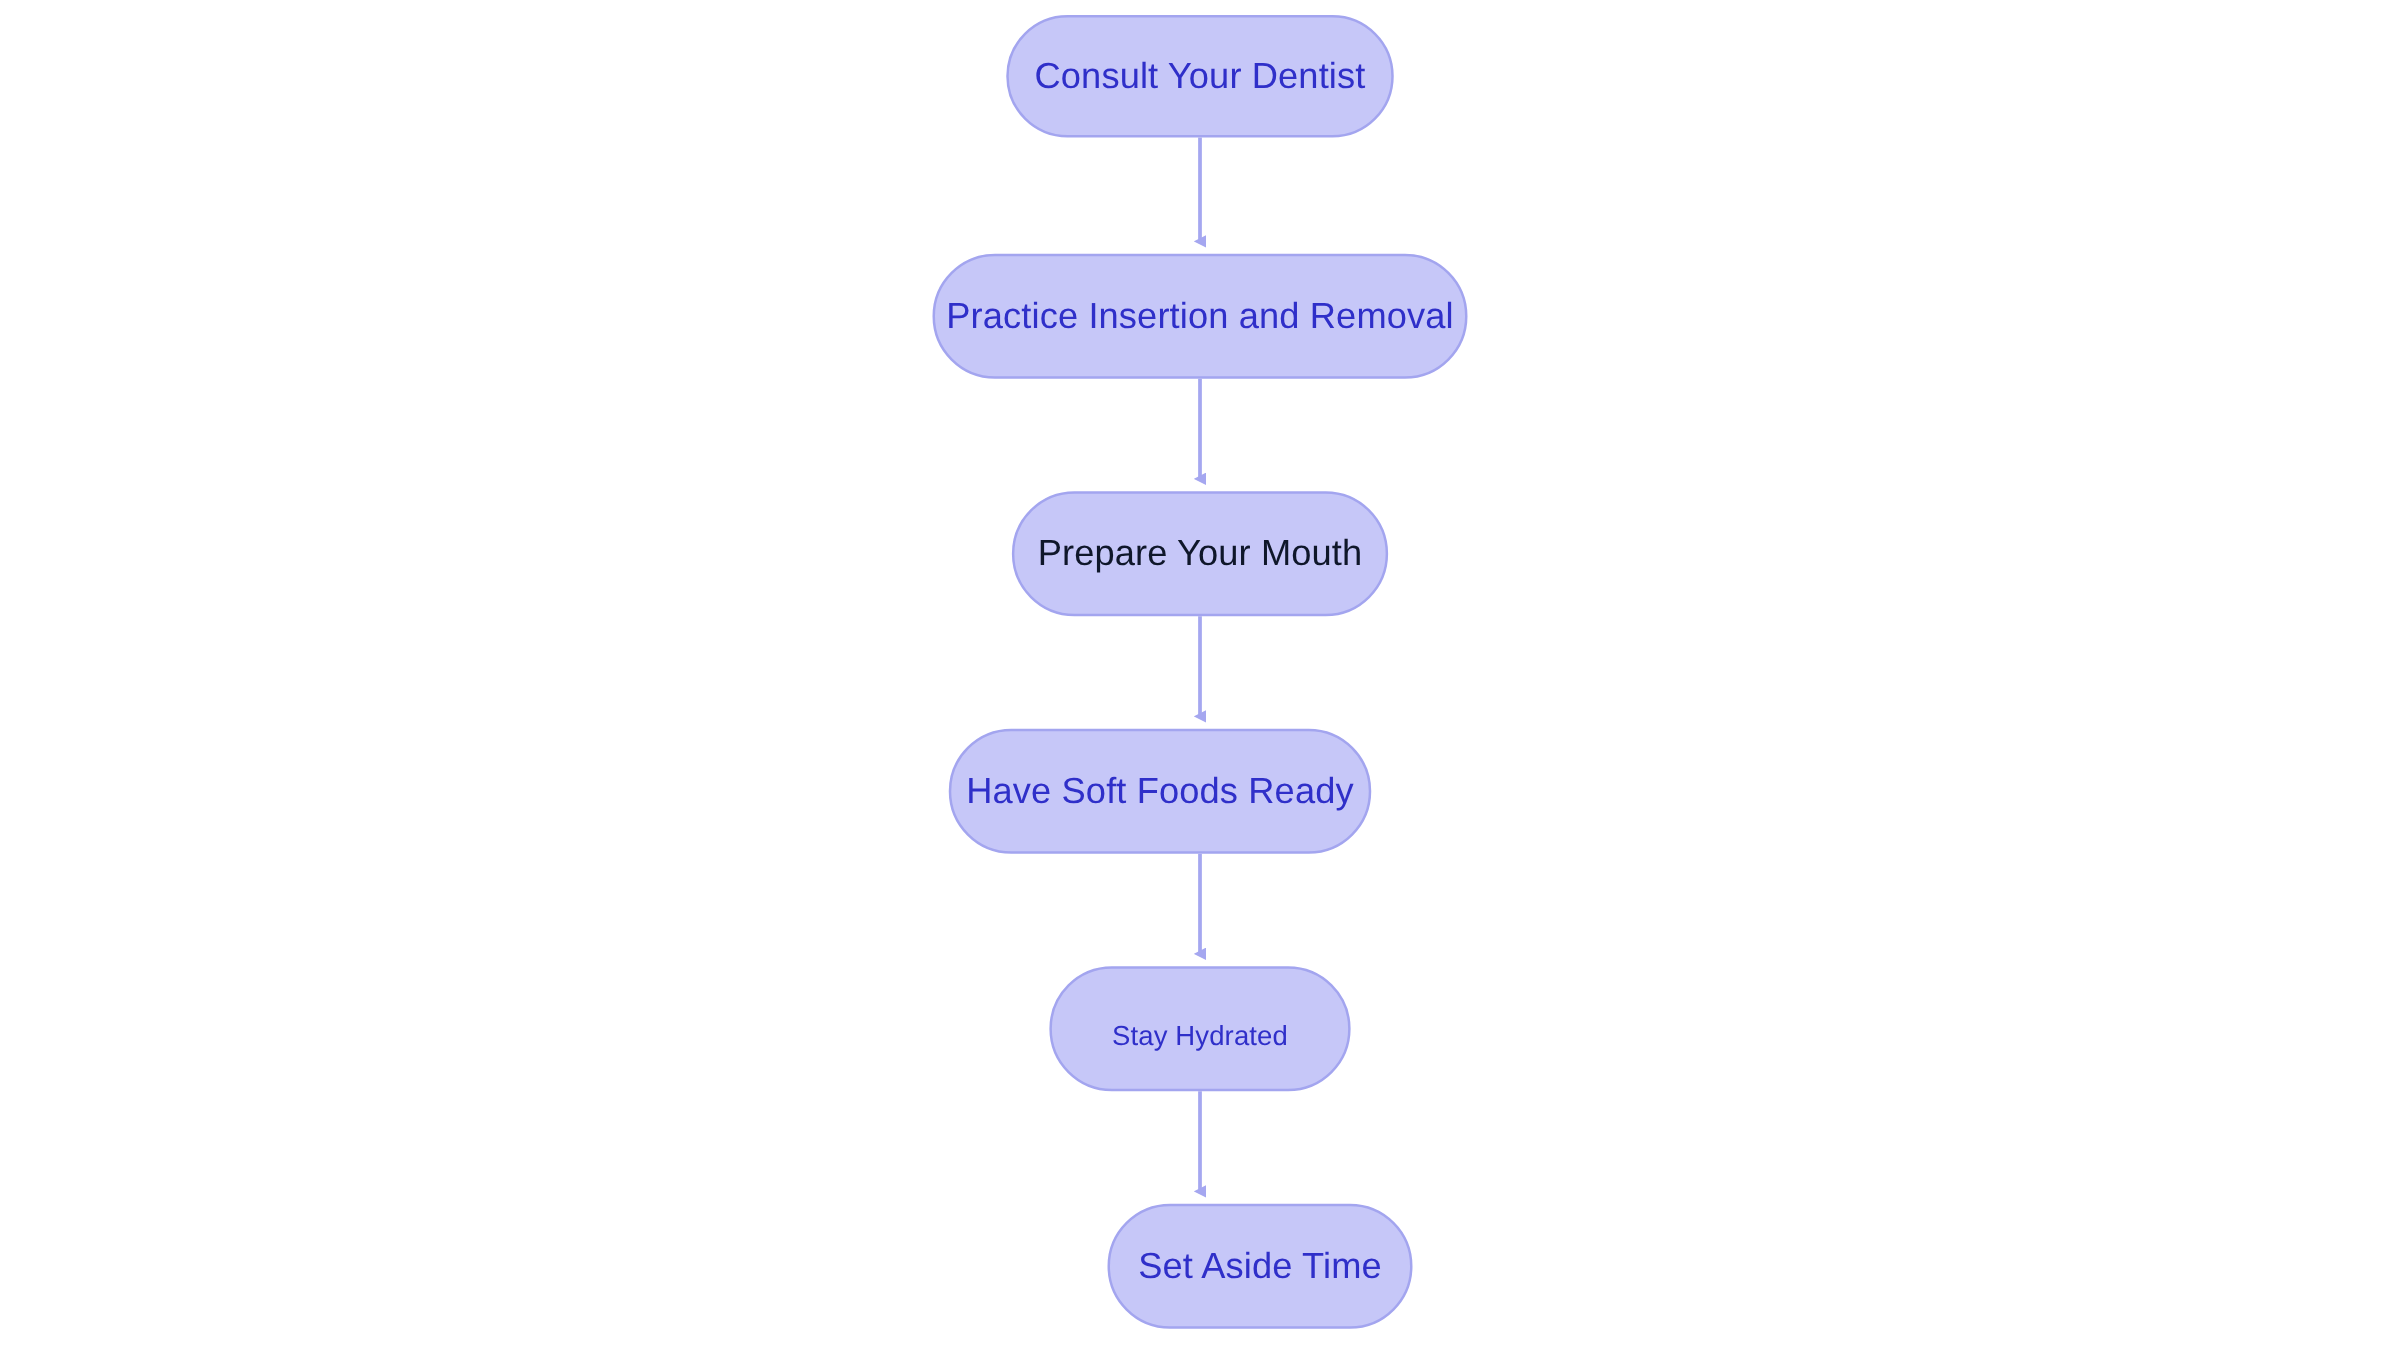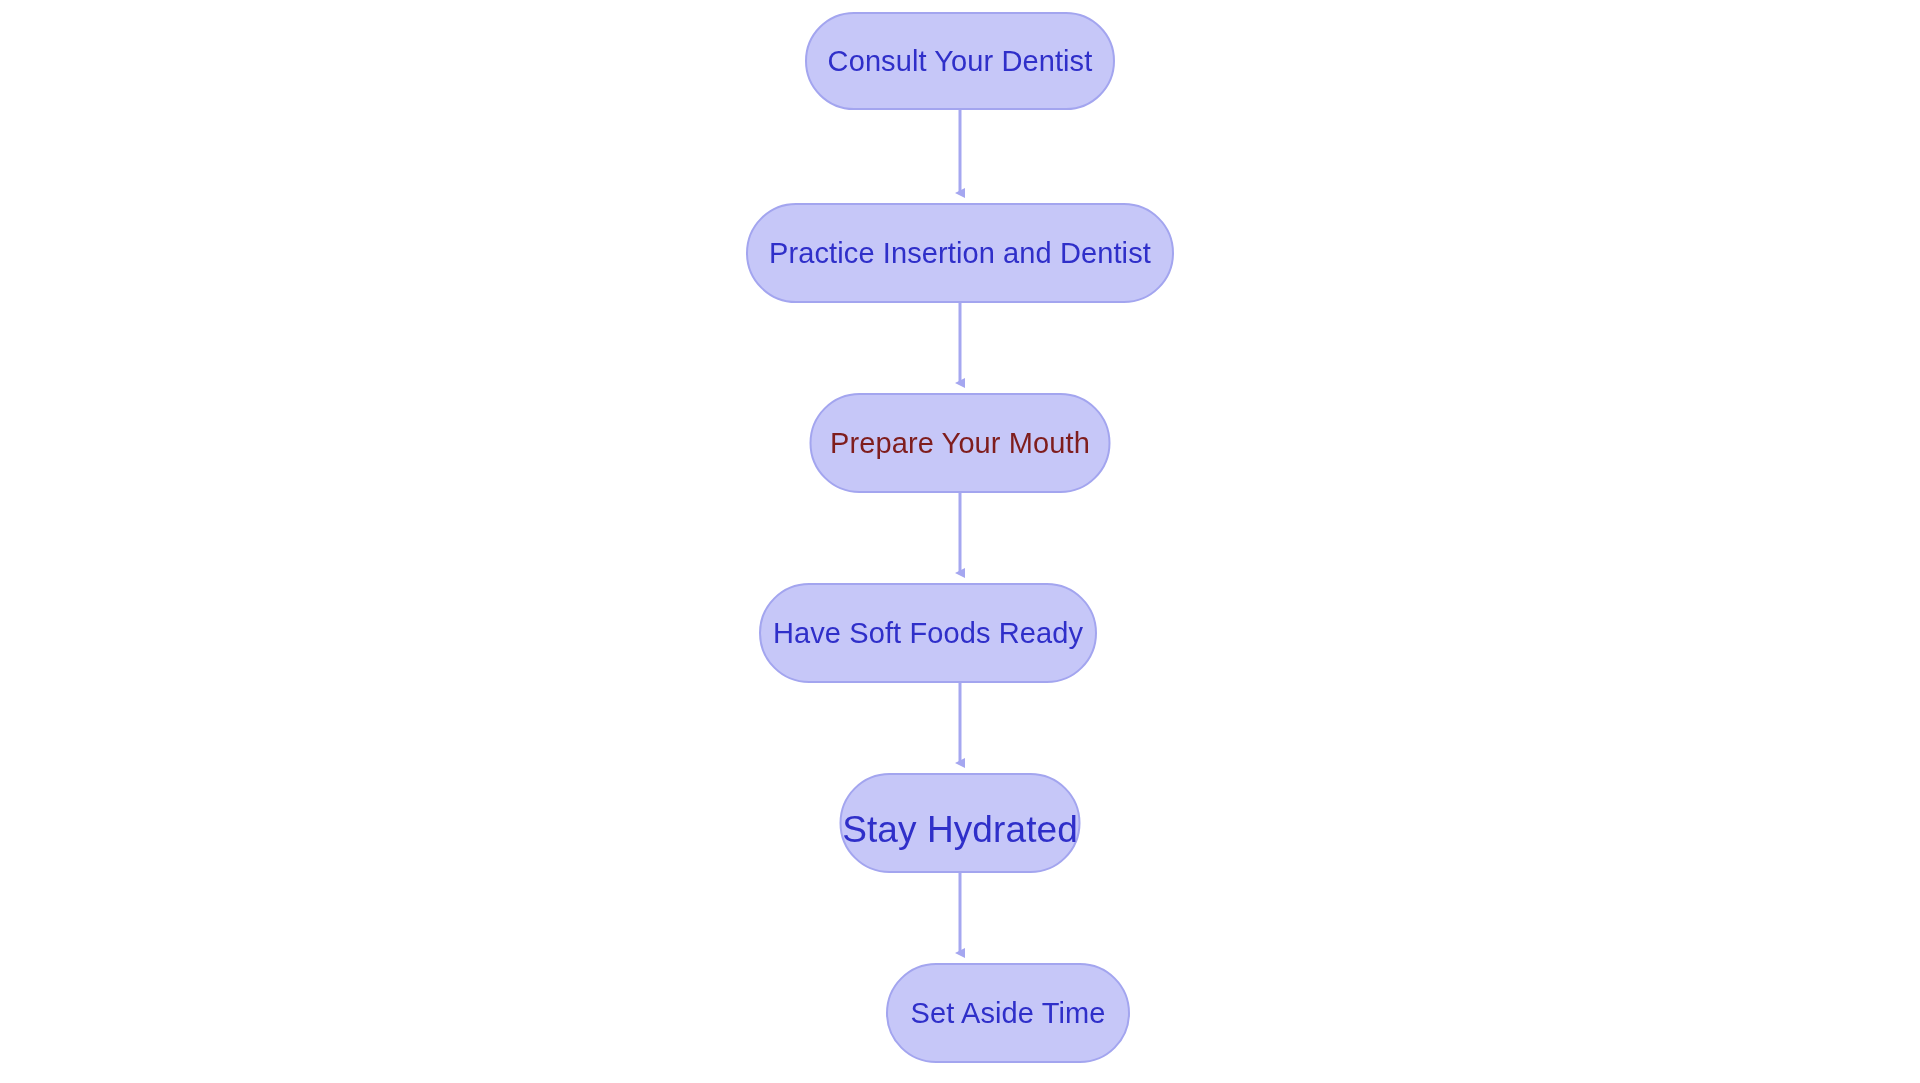--- a/index.html
+++ b/index.html
@@ -70,32 +70,32 @@
         <line x1="960" y1="683" x2="960" y2="763" stroke="#a5a7f0" stroke-width="3" marker-end="url(#arrowhead)"></line>
         <line x1="960" y1="873" x2="960" y2="953" stroke="#a5a7f0" stroke-width="3" marker-end="url(#arrowhead)"></line>
       </g>
   </svg>
 
   <div class="node" style="left: 960px; top: 12px; width: 310px; height: 98px; background: rgb(198, 199, 248); border-color: rgb(163, 165, 239);">
     <span class="node-label" style="color: rgb(47, 47, 201); font-size: 29px;">Consult Your Dentist</span>
   </div>
 
   <div class="node" style="left: 960px; top: 203px; width: 428px; height: 100px; background: rgb(198, 199, 248); border-color: rgb(163, 165, 239);">
-    <span class="node-label" style="color: rgb(47, 47, 201); font-size: 29px;">Practice Insertion and Dentist</span>
+    <span class="node-label" style="color: rgb(47, 47, 201); font-size: 29px;">Practice Insertion and Removal</span>
   </div>
 
   <div class="node" style="left: 960px; top: 393px; width: 301px; height: 100px; background: rgb(198, 199, 248); border-color: rgb(163, 165, 239);">
-    <span class="node-label" style="color: #7f1d1d; font-size: 29px;">Prepare Your Mouth</span>
+    <span class="node-label" style="color: #0f172a; font-size: 29px;">Prepare Your Mouth</span>
   </div>
 
   <div class="node" style="left: 928px; top: 583px; width: 338px; height: 100px; background: rgb(198, 199, 248); border-color: rgb(163, 165, 239);">
     <span class="node-label" style="color: rgb(47, 47, 201); font-size: 29px;">Have Soft Foods Ready</span>
   </div>
 
   <div class="node" style="left: 960px; top: 773px; width: 241px; height: 100px; background: rgb(198, 199, 248); border-color: rgb(163, 165, 239);">
-    <span class="node-label" style="color: rgb(47, 47, 201); font-size: 37px; margin-top: 12px;">Stay Hydrated</span>
+    <span class="node-label" style="color: rgb(47, 47, 201); font-size: 22px; margin-top: 12px;">Stay Hydrated</span>
   </div>
 
   <div class="node" style="left: 1008px; top: 963px; width: 244px; height: 100px; background: rgb(198, 199, 248); border-color: rgb(163, 165, 239);">
     <span class="node-label" style="color: rgb(47, 47, 201); font-size: 29px;">Set Aside Time</span>
   </div>
 
 </div>
 
 </body></html>

